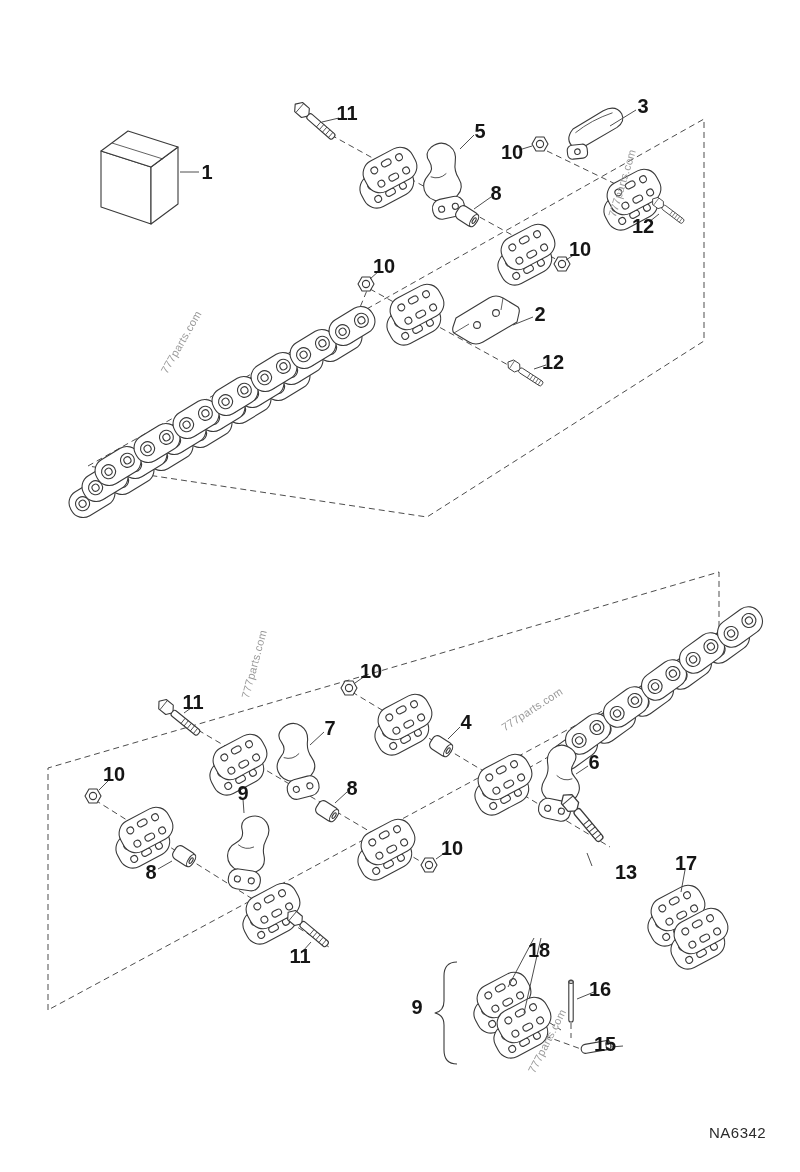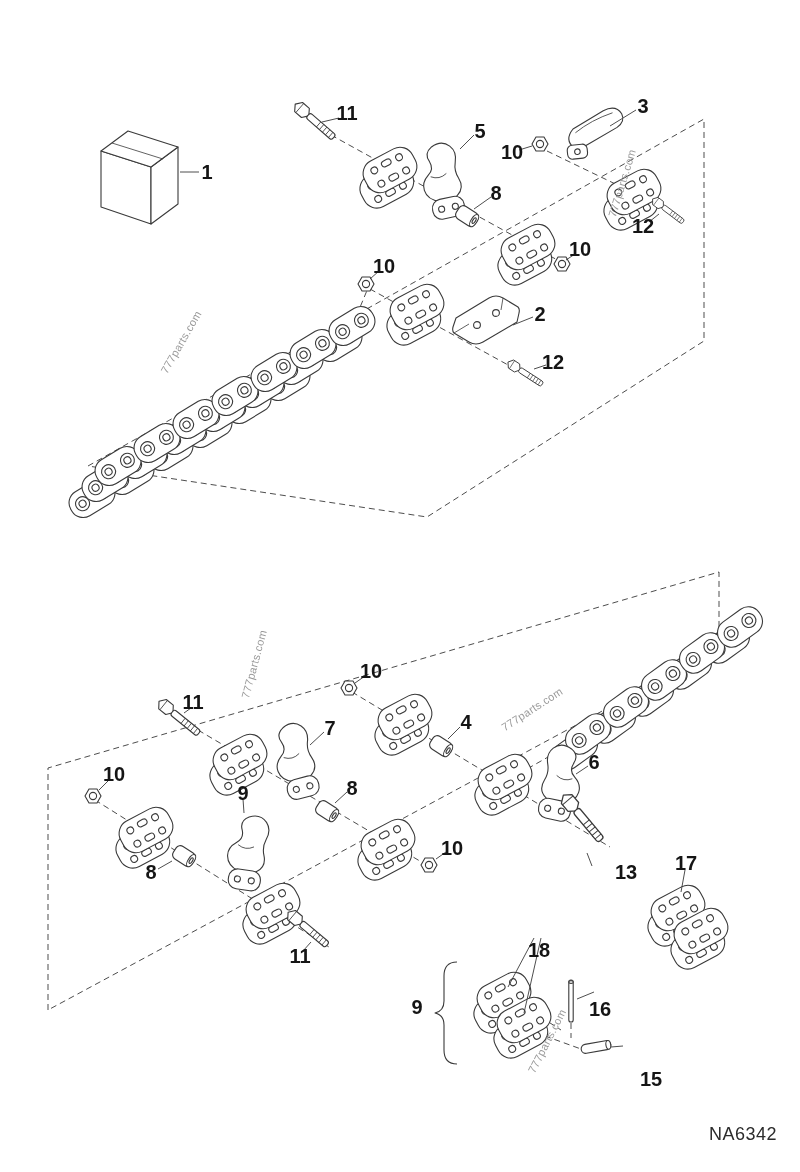--- a/index.html
+++ b/index.html
@@ -20,21 +20,21 @@
   .leader{stroke:var(--line);stroke-width:0.9;fill:none;}
   .callout{
     position:absolute;transform:translate(-50%,-50%);
     font-size:20px;font-weight:bold;color:#151515;line-height:1;
   }
   .wm{
     position:absolute;font-size:11px;color:var(--wm);white-space:nowrap;
     letter-spacing:.3px;
   }
   .code{
-    position:absolute;font-size:18px;color:#2b2b2b;letter-spacing:.5px;
+    position:absolute;font-size:15px;color:#2b2b2b;letter-spacing:.5px;
   }
 </style>
 </head>
 <body>
 
 <div class="stage" id="stage">
 
 <svg width="800" height="1172" viewBox="0 0 800 1172">
   <defs>
     <g id="clink">
@@ -257,21 +257,21 @@
     <div class="callout" style="left: 594px; top: 762px;">6</div>
     <div class="callout" style="left: 114px; top: 774px;">10</div>
     <div class="callout" style="left: 352px; top: 788px;">8</div>
     <div class="callout" style="left: 243px; top: 793px;">9</div>
     <div class="callout" style="left: 594px; top: 872px; margin-left: 32px;">13</div>
     <div class="callout" style="left: 151px; top: 872px;">8</div>
     <div class="callout" style="left: 452px; top: 848px;">10</div>
     <div class="callout" style="left: 300px; top: 956px;">11</div>
     <div class="callout" style="left: 686px; top: 863px;">17</div>
     <div class="callout" style="left: 539px; top: 932px; margin-top: 18px;">18</div>
-    <div class="callout" style="left: 600px; top: 989px; margin-top: 20px;">16</div>
-    <div class="callout" style="left: 651px; top: 1044px; margin-top: 35px;">15</div>
+    <div class="callout" style="left: 600px; top: 989px;">16</div>
+    <div class="callout" style="left: 605px; top: 1044px;">15</div>
     <div class="callout" style="left: 417px; top: 1007px;">9</div>
     <div class="wm" style="left: 622px; top: 183px; transform: translate(-50%, -50%) rotate(-73deg);">777parts.com</div>
     <div class="wm" style="left: 181px; top: 342px; transform: translate(-50%, -50%) rotate(-60deg);">777parts.com</div>
     <div class="wm" style="left: 254px; top: 664px; transform: translate(-50%, -50%) rotate(-75deg);">777parts.com</div>
     <div class="wm" style="left: 532px; top: 709px; transform: translate(-50%, -50%) rotate(-33deg);">777parts.com</div>
     <div class="wm" style="left: 547px; top: 1041px; transform: translate(-50%, -50%) rotate(-63deg);">777parts.com</div>
   </div>
 
 </body></html>

